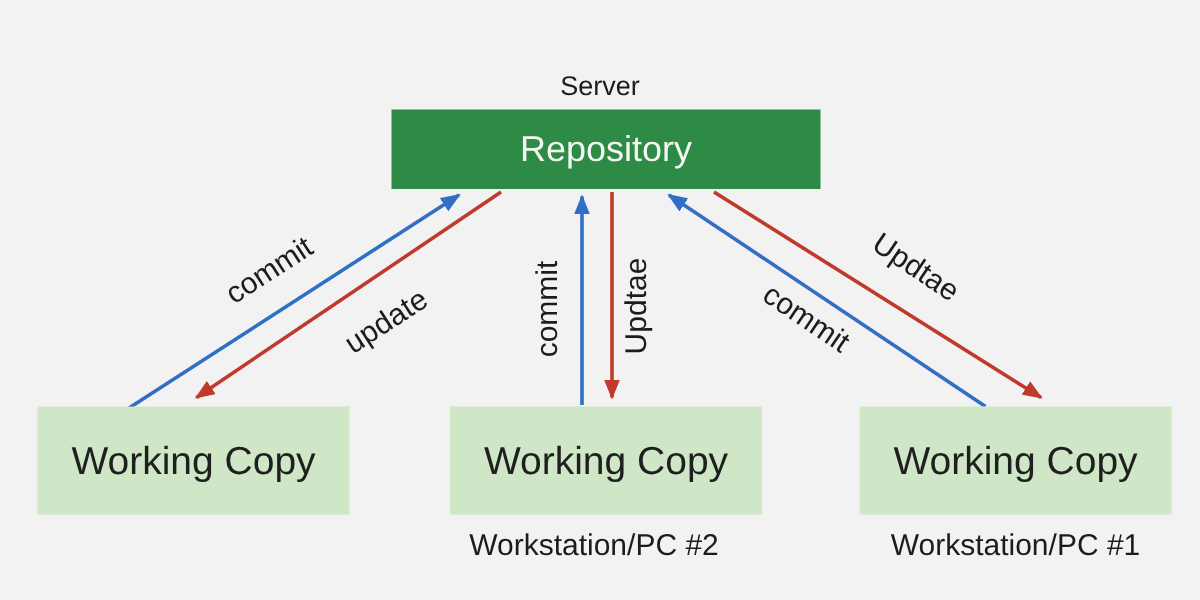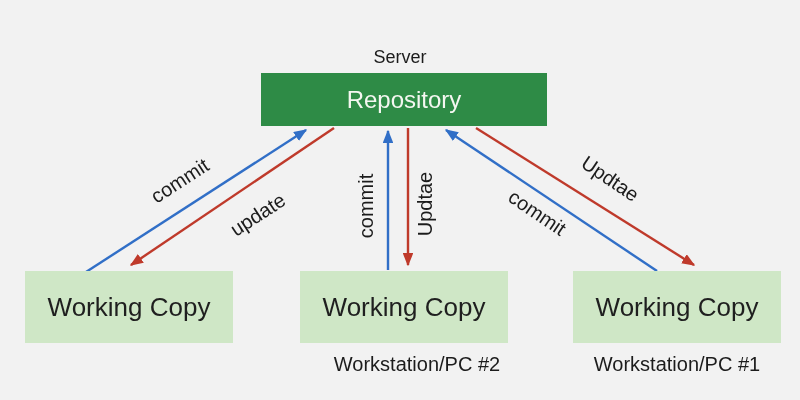--- a/index.html
+++ b/index.html
@@ -58,21 +58,21 @@
   .wc-2 { left: 300px; }
   .wc-3 { left: 573px; }
   .wc-caption {
     position: absolute;
     top: 353px;
     width: 208px;
     text-align: center;
     font-size: 20px;
   }
   .cap-1 { left: 20px; }
-  .cap-2 { left: 313px; }
+  .cap-2 { left: 292px; }
   .cap-3 { left: 573px; }
   .arrow-label {
     position: absolute;
     font-size: 20px;
     white-space: nowrap;
     transform: translate(-50%, -50%) rotate(var(--r));
   }
 </style>
 </head>
 <body>

